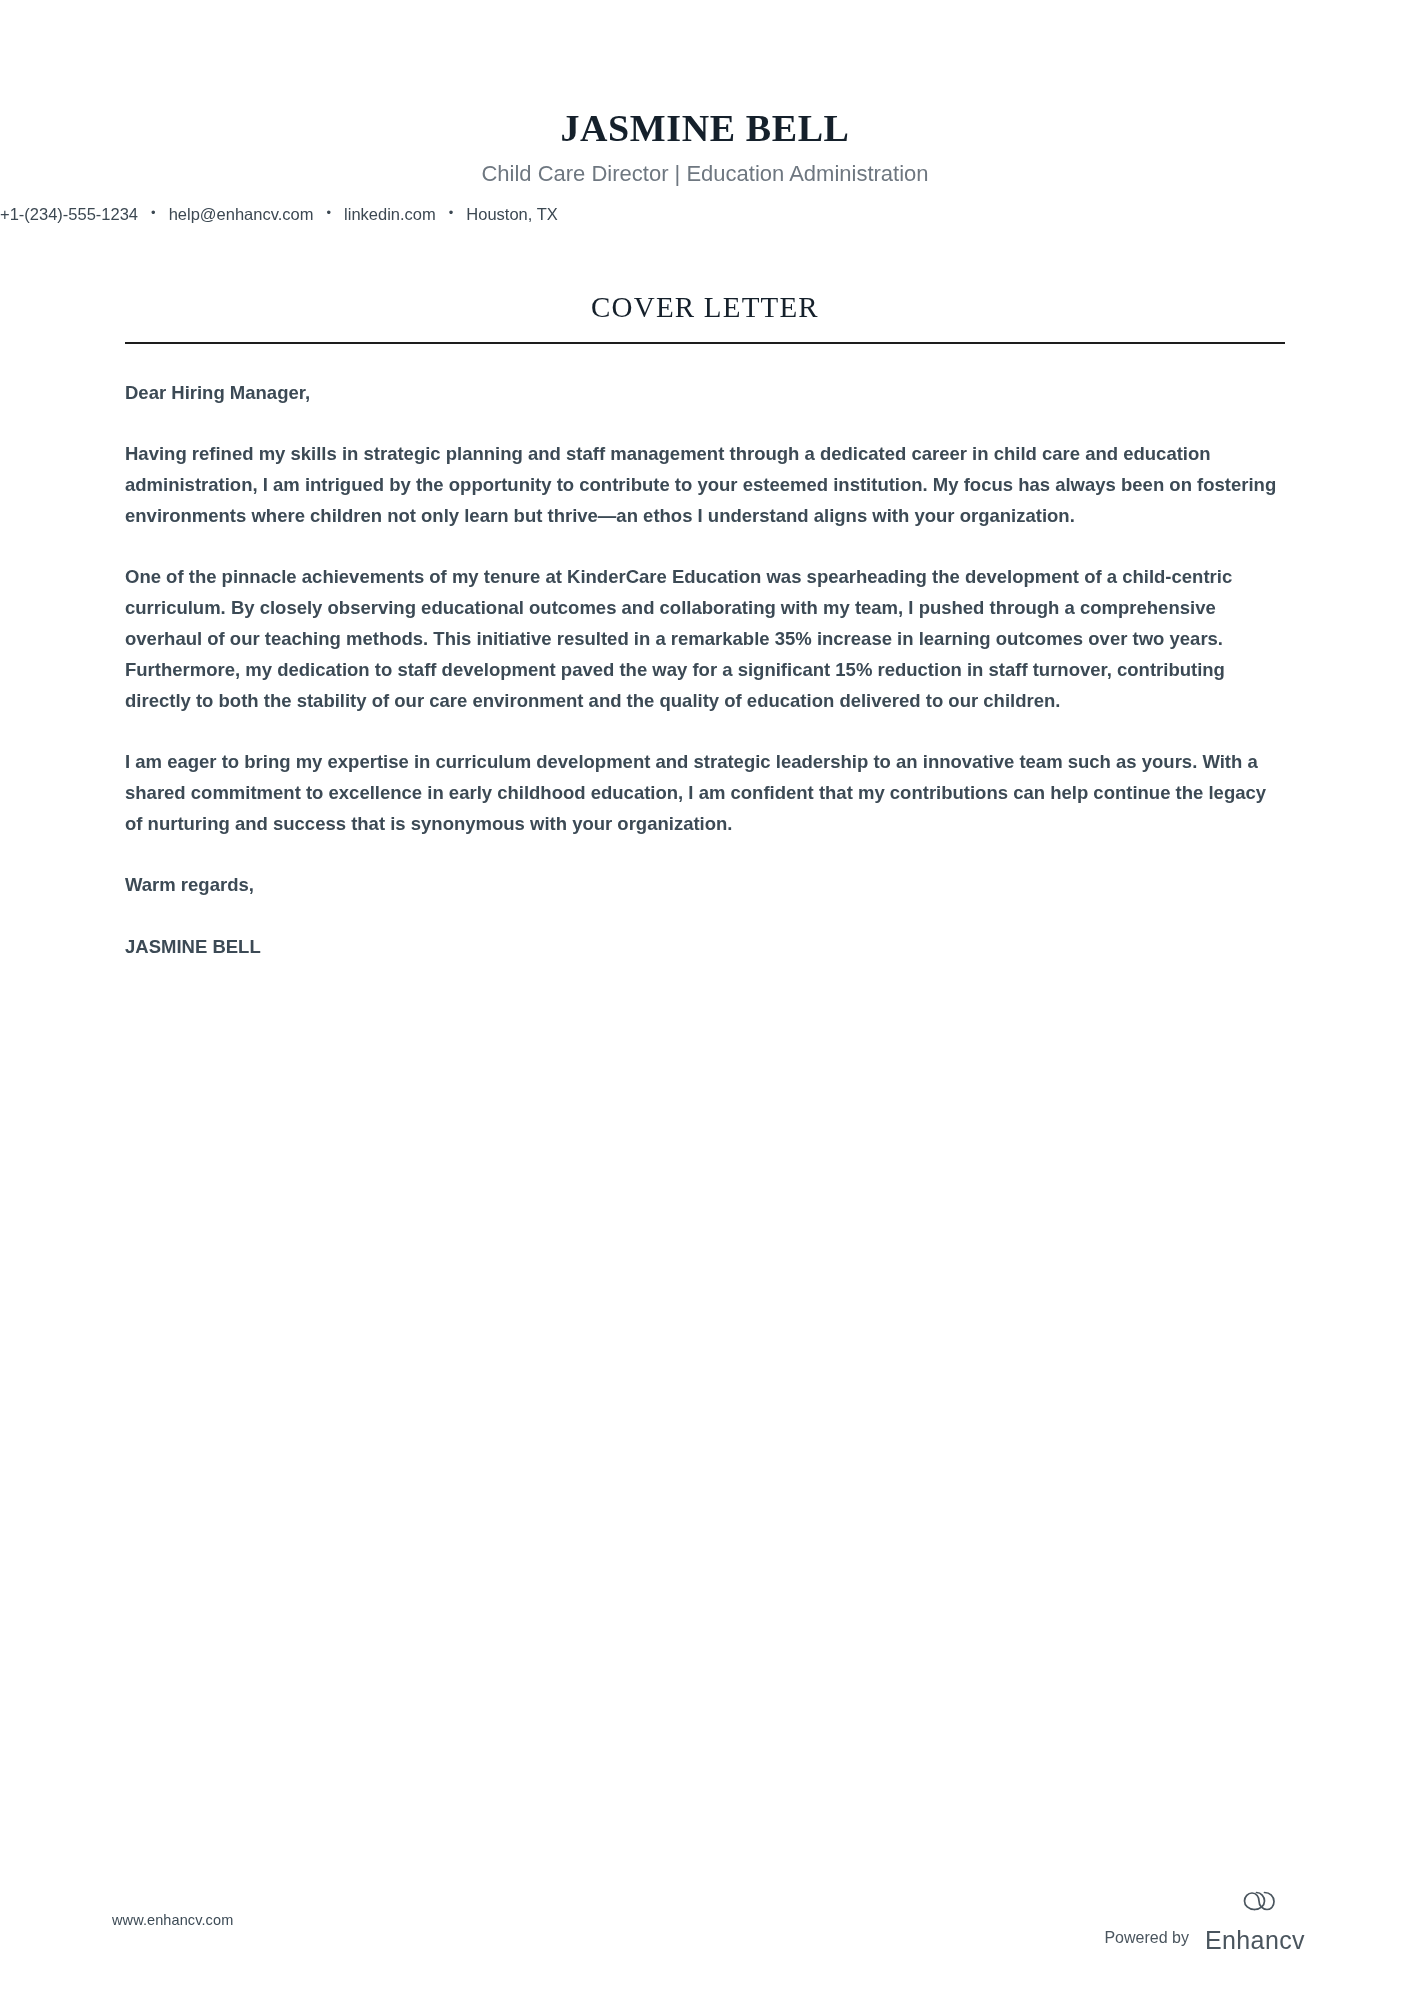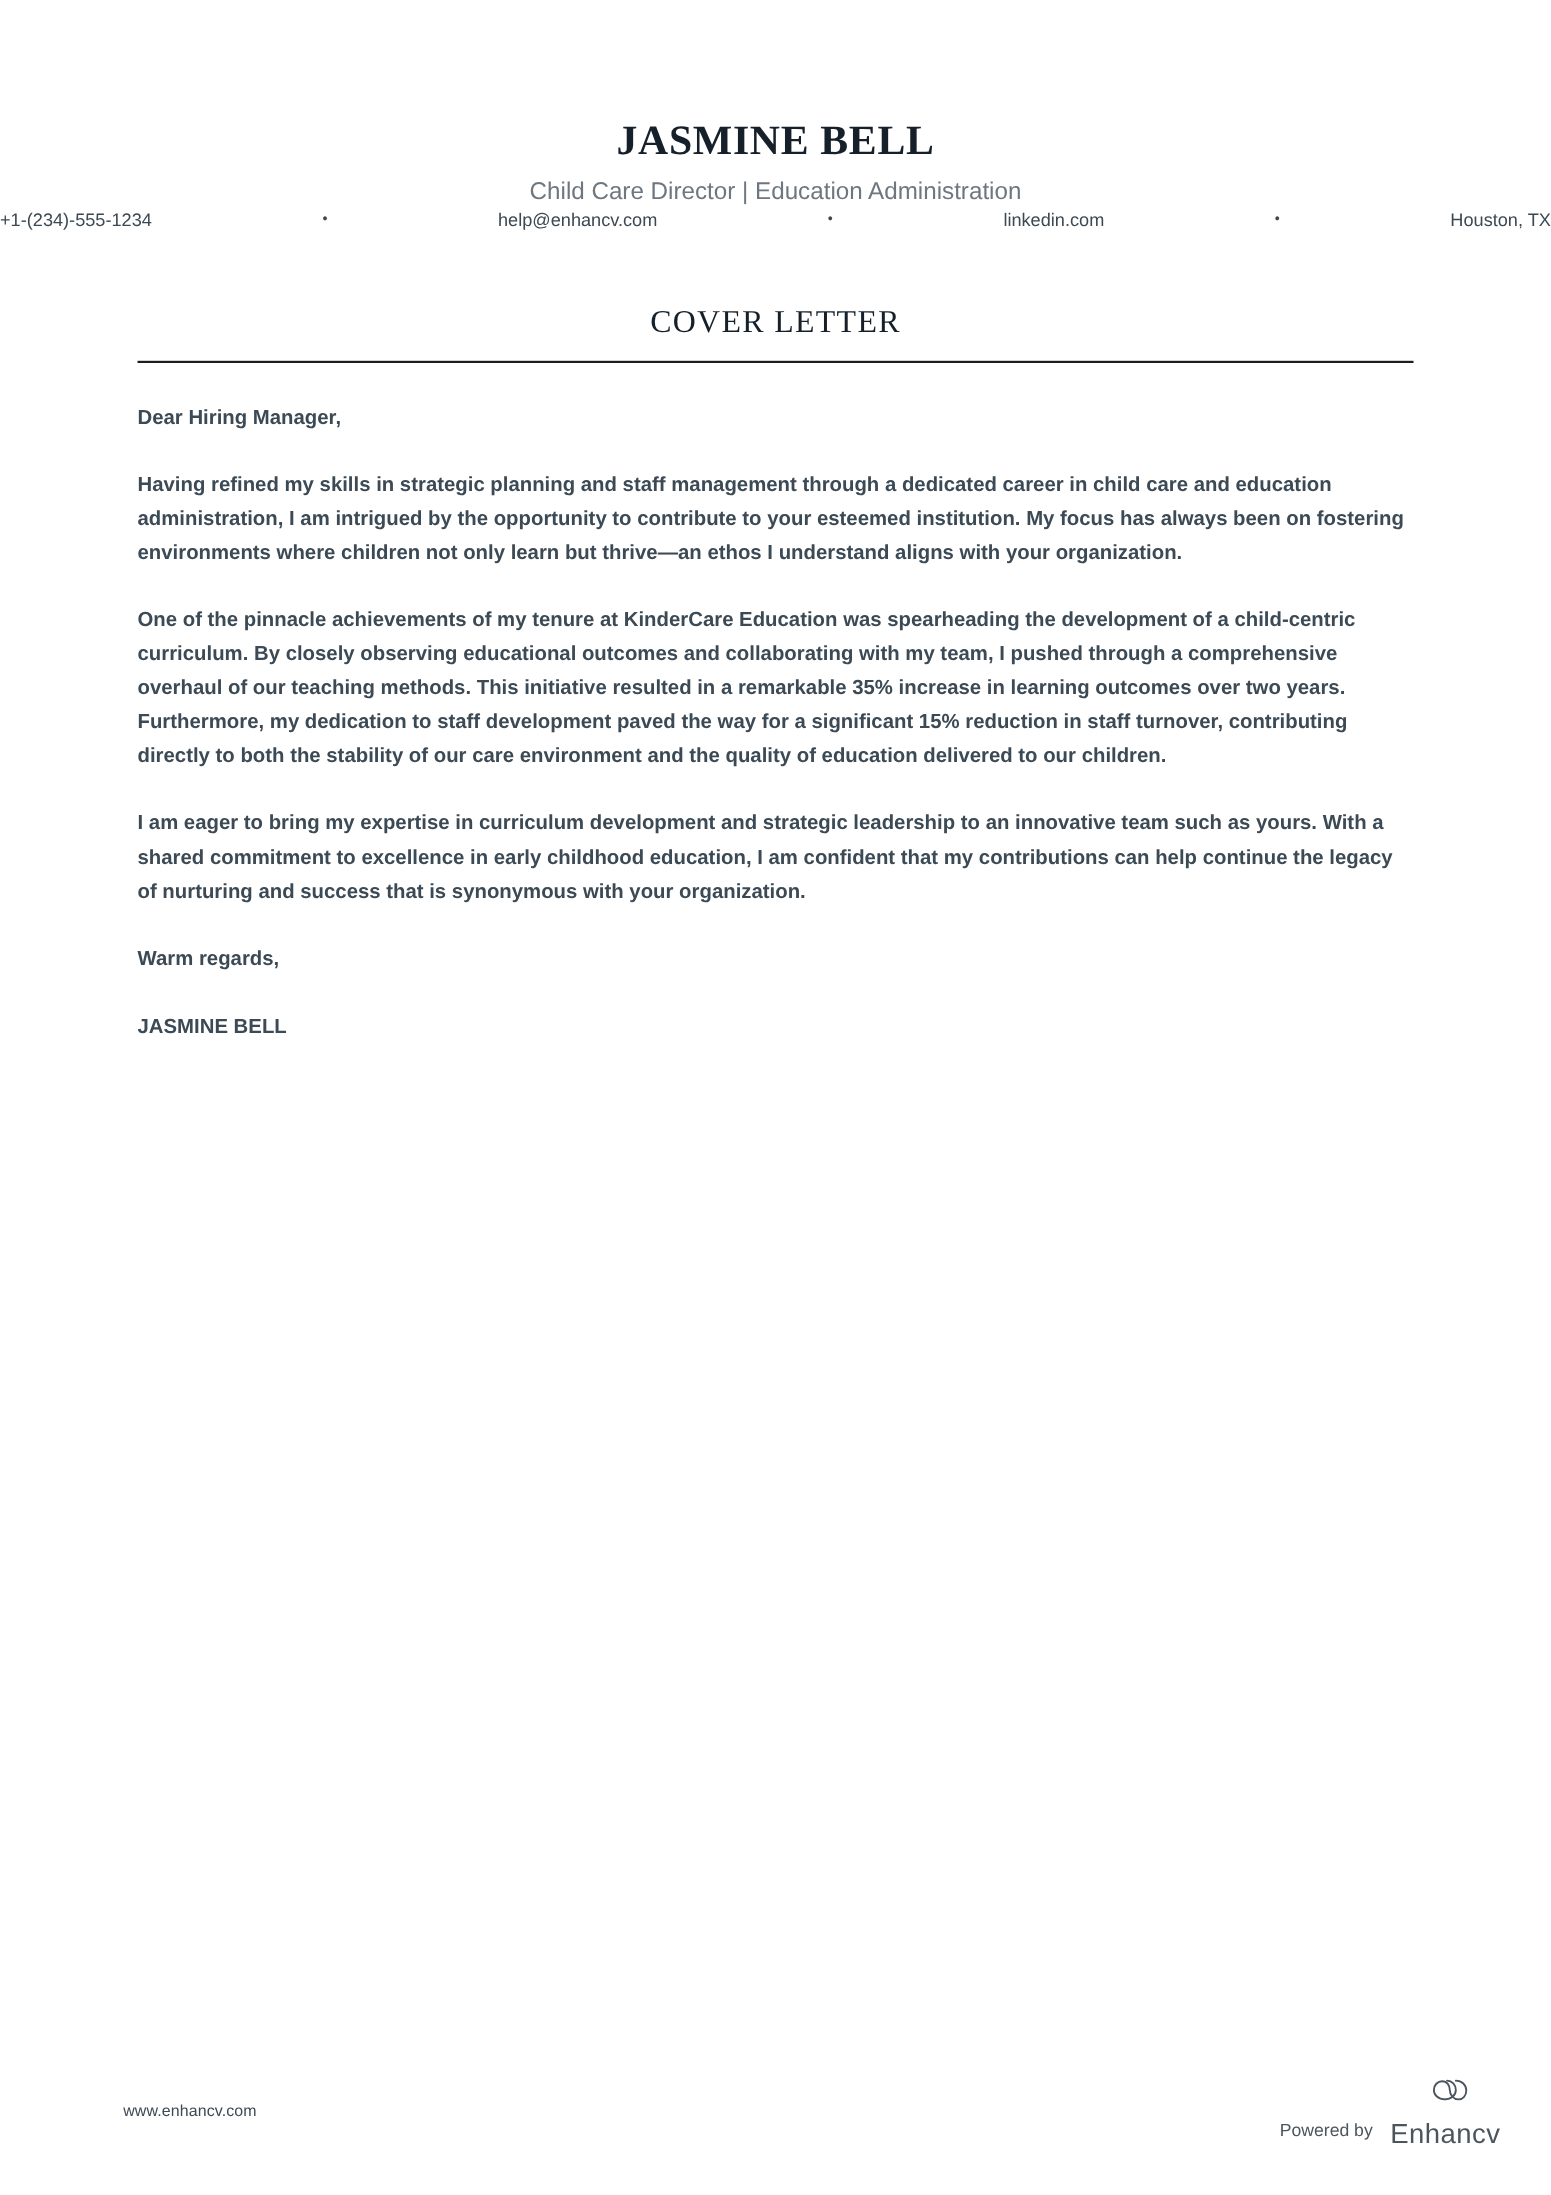--- a/index.html
+++ b/index.html
@@ -40,26 +40,26 @@
   }
   .cand-title {
     font-family: "Liberation Sans", sans-serif;
     font-size: 22px;
     font-weight: 400;
     color: #6e7780;
     line-height: 1.25;
     margin: 10px 0 0 0;
   }
   .contact-line {
-    margin-top: 2px;
+    margin-top: 16px;
     font-size: 16.5px;
     color: #3c4852;
     line-height: 1.4;
     display: flex;
-    justify-content: space-between;
+    justify-content: flex-start;
     align-items: center;
     flex-wrap: wrap;
   }
   .contact-item { white-space: nowrap; }
   .contact-sep {
     display: inline-block;
     margin: 0 13px;
     color: #3c4852;
     font-size: 13px;
     line-height: 1;
@@ -103,21 +103,21 @@
   .salutation { margin-bottom: 31px; }
   .sign-off-block p { margin: 0 0 31px 0; }
 
   
   .footer {
     position: absolute;
     left: 0;
     right: 0;
     bottom: 0;
     height: 150px;
-    padding: 0 46px 0 112px;
+    padding: 0 105px 0 112px;
     box-sizing: border-box;
     display: flex;
     align-items: center;
     justify-content: space-between;
   }
   .footer-url {
     font-size: 14.5px;
     color: #3c4a55;
     letter-spacing: 0.1px;
   }

